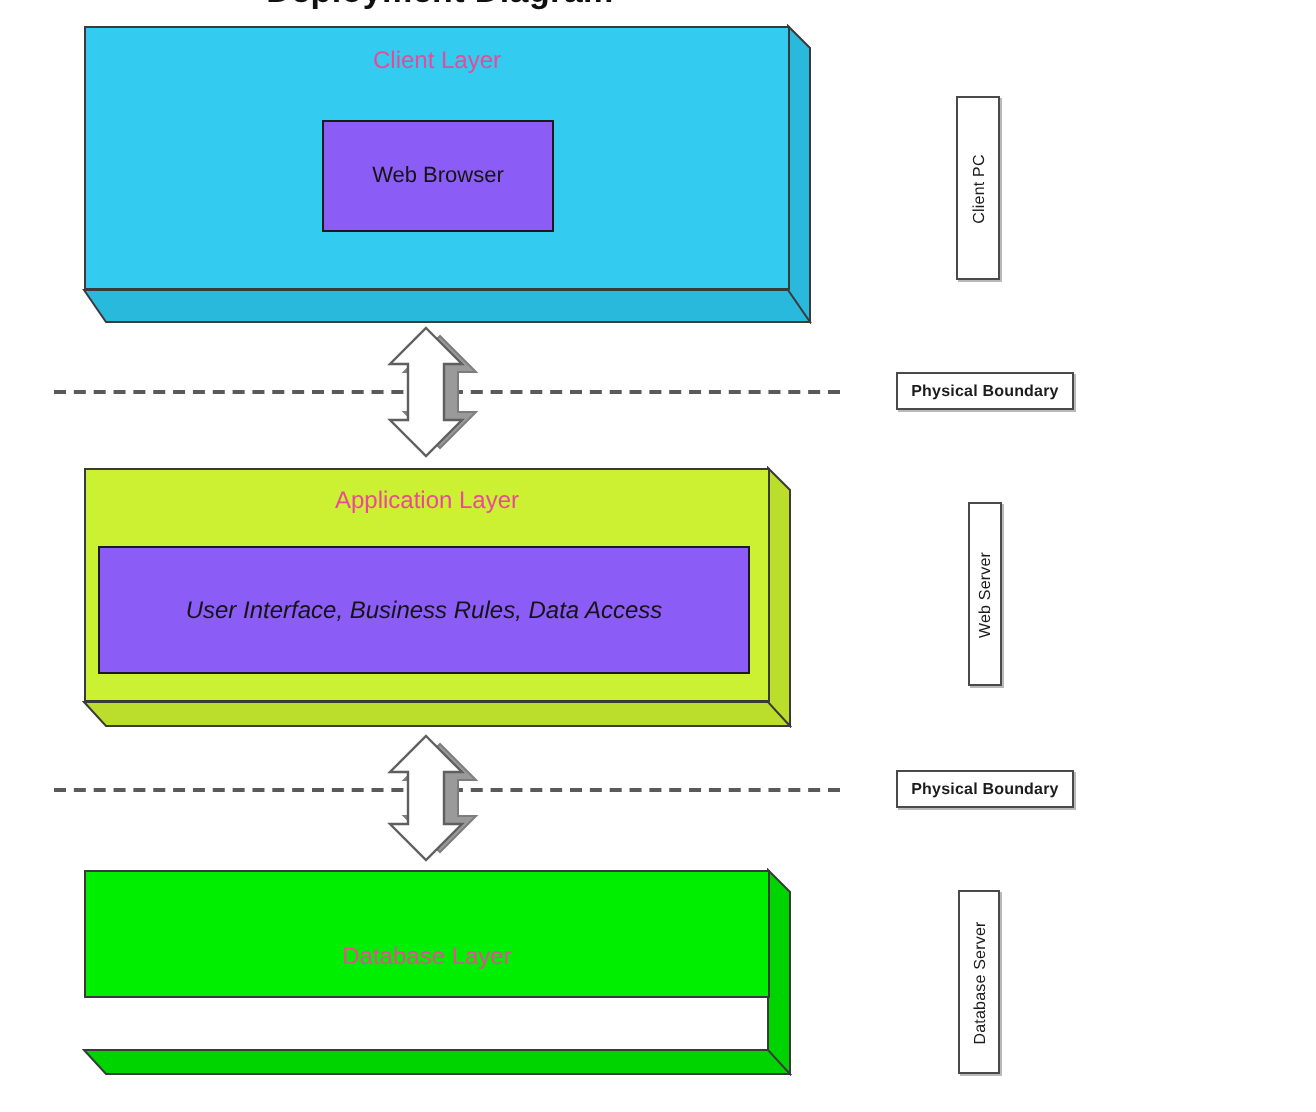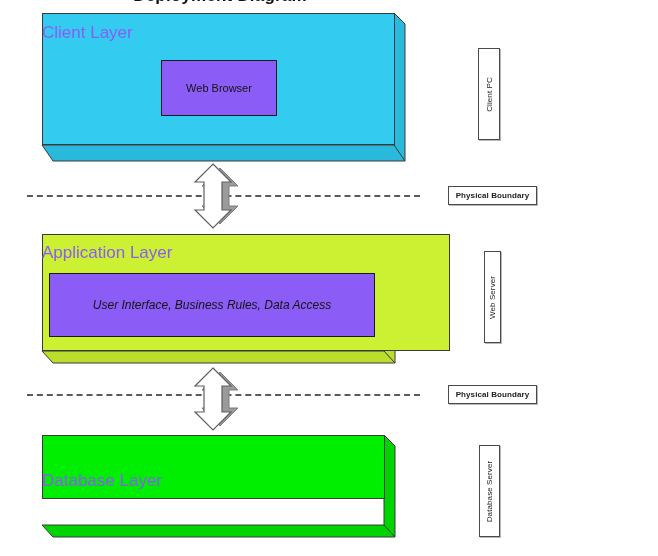--- a/index.html
+++ b/index.html
@@ -48,22 +48,23 @@
     position: absolute;
     z-index: 1;
   }
   .layer .side svg {
     display: block;
   }
   .layer-title {
     position: absolute;
     left: 0;
     width: 100%;
-    font-size: 17px;
-    color: #8b5cf6;
+    text-align: center;
+    font-size: 12px;
+    color: #ec4899;
     z-index: 5;
     white-space: nowrap;
   }
   .inner-box {
     position: absolute;
     background: #8b5cf6;
     border: 1px solid #1a1a1a;
     box-sizing: border-box;
     display: flex;
     align-items: center;
@@ -165,21 +166,21 @@
 
       <polygon points="37,2 55,20 46,20 46,48 55,48 37,66 19,48 28,48 28,20 19,20" fill="#ffffff" stroke="#5f5f5f" stroke-width="1.2"></polygon>
     </svg>
   </div>
 
   <div class="boundary-line" style="left:27px; top:195px; width:393px;"></div>
   <div class="note-h" style="left:448px; top:186px; width:89px; height:19px;">
     <span>Physical Boundary</span>
   </div>
 
-  <div class="layer" style="left:42px; top:234px; width:408px; height:117px;">
+  <div class="layer" style="left:42px; top:234px; width:343px; height:117px;">
     <div class="side" style="left:-1px; top:-1px; width:355px; height:131px;">
       <svg width="355" height="131" viewBox="0 0 355 131">
         <polygon points="343,1 354,12 354,130 343,119" fill="#bbdd2b" stroke="#3a3a3a" stroke-width="1"></polygon>
         <polygon points="1,118 12,130 354,130 343,118" fill="#bbdd2b" stroke="#3a3a3a" stroke-width="1"></polygon>
       </svg>
     </div>
     <div class="face" style="background:#ccf032;"></div>
     <div class="layer-title" style="top:9px;">Application Layer</div>
     <div class="inner-box wide" style="left:7px; top:39px; width:326px; height:64px;font-style:italic;">
       <span>User Interface, Business Rules, Data Access</span>

